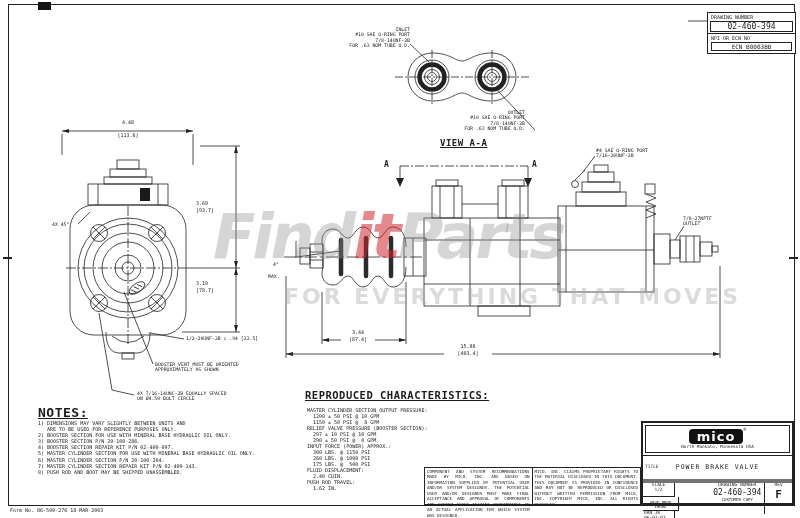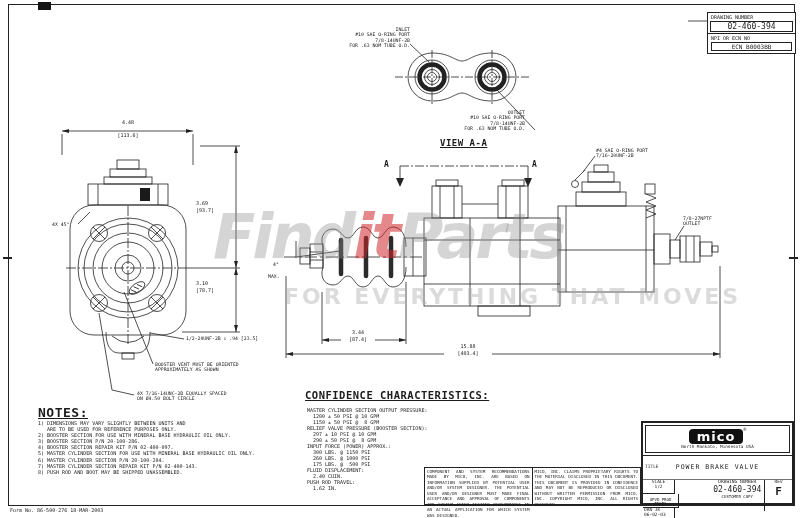--- a/index.html
+++ b/index.html
@@ -26,21 +26,21 @@
   .ecn-lbl2{font-size:5px;border-top:1px solid #222;padding:1px 3px 0 3px;}
   .ecn-val{font-size:6px;border:1px solid #222;margin:1px 3px 2px 3px;text-align:center;}
   .tb{border:2px solid #222;background:#fff;}
   .tb-logo-outer{border-bottom:1px solid #222;padding:2px;height:33px;box-sizing:border-box;}
   .tb-logo-inner{border:1px solid #222;height:100%;box-sizing:border-box;text-align:center;}
   .mico-badge{display:inline-block;background:#111;color:#fff;border-radius:4px;
               font-family:"DejaVu Sans","Liberation Sans",sans-serif;font-weight:bold;
               font-size:13px;line-height:15px;padding:0 8px;margin-top:2px;letter-spacing:1px;}
   .mico-reg{font-size:5px;vertical-align:top;}
   .tb-addr{font-size:4.3px;line-height:1.1;}
-  .tb-title-row{border-bottom:1px solid #737373;height:16px;position:relative;}
+  .tb-title-row{border-bottom:4px solid #737373;height:16px;position:relative;}
   .tb-title-lbl{font-size:4.5px;position:absolute;left:2px;top:1px;}
   .tb-title-val{font-size:6.5px;letter-spacing:1px;text-align:center;margin-top:7px;}
   .tb-grid{display:flex;height:31px;}
   .cell{box-sizing:border-box;overflow:hidden;}
   .lbl4{font-size:4px;line-height:1.1;}
   .lbl45{font-size:4.5px;line-height:1.1;}
   .dimtxt{font-size:5px;line-height:1.15;background:#fff;}
   .anno{font-size:4.8px;line-height:1.12;}
 </style>
 </head>
@@ -276,21 +276,21 @@
   <div class="abs t pre" style="left:38px;top:420px;font-size:5px;line-height:1.22;">1) DIMENSIONS MAY VARY SLIGHTLY BETWEEN UNITS AND
    ARE TO BE USED FOR REFERENCE PURPOSES ONLY.
 2) BOOSTER SECTION FOR USE WITH MINERAL BASE HYDRAULIC OIL ONLY.
 3) BOOSTER SECTION P/N 20-100-286.
 4) BOOSTER SECTION REPAIR KIT P/N 02-400-097.
 5) MASTER CYLINDER SECTION FOR USE WITH MINERAL BASE HYDRAULIC OIL ONLY.
 6) MASTER CYLINDER SECTION P/N 20-100-204.
 7) MASTER CYLINDER SECTION REPAIR KIT P/N 02-400-143.
 8) PUSH ROD AND BOOT MAY BE SHIPPED UNASSEMBLED.</div>
 
-  <div class="abs t secTitle" style="left:305px;top:389px;font-size:10.5px;">CONFIDENCE CHARACTERISTICS:</div>
+  <div class="abs t secTitle" style="left:305px;top:389px;font-size:10.5px;">REPRODUCED CHARACTERISTICS:</div>
   <div class="abs t pre" style="left:307px;top:407px;font-size:5px;line-height:1.2;">MASTER CYLINDER SECTION OUTPUT PRESSURE:
   1200 ± 50 PSI @ 10 GPM
   1150 ± 50 PSI @  8 GPM
 RELIEF VALVE PRESSURE (BOOSTER SECTION):
   297 ± 10 PSI @ 10 GPM
   290 ± 50 PSI @  8 GPM
 INPUT FORCE (POWER) APPROX.:
   300 LBS. @ 1150 PSI
   260 LBS. @ 1000 PSI
   175 LBS. @  500 PSI

